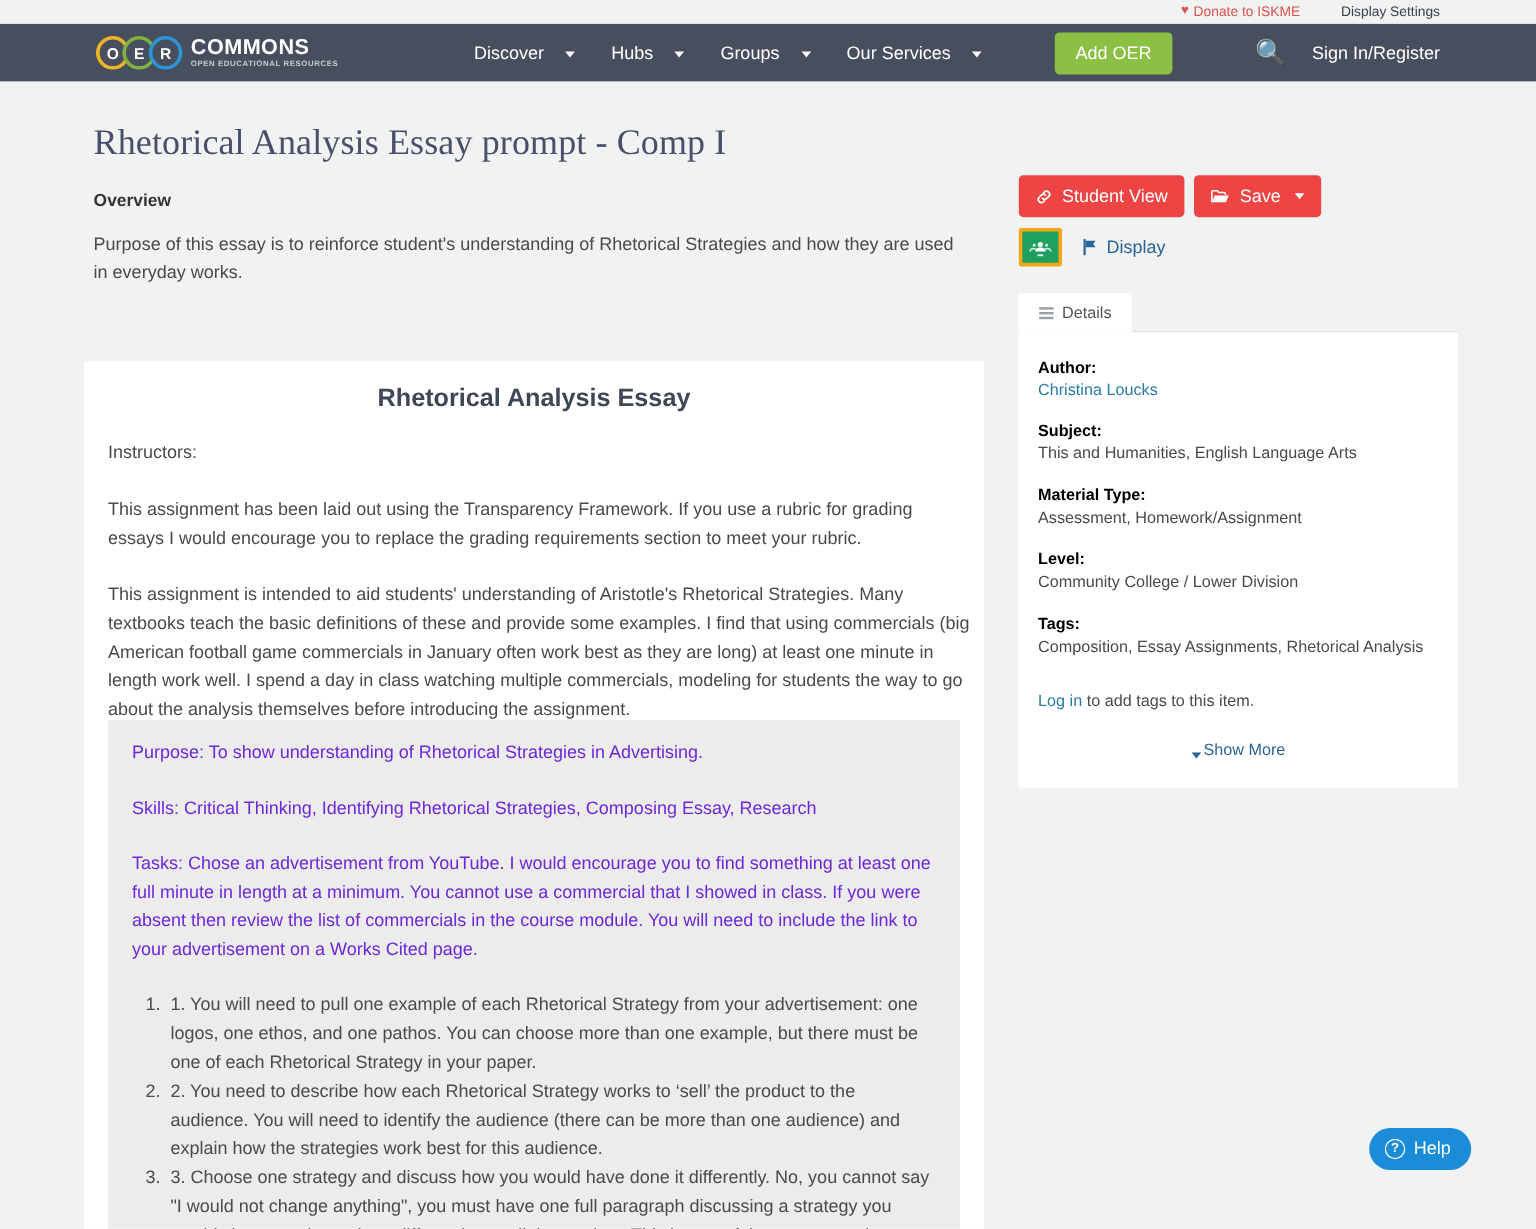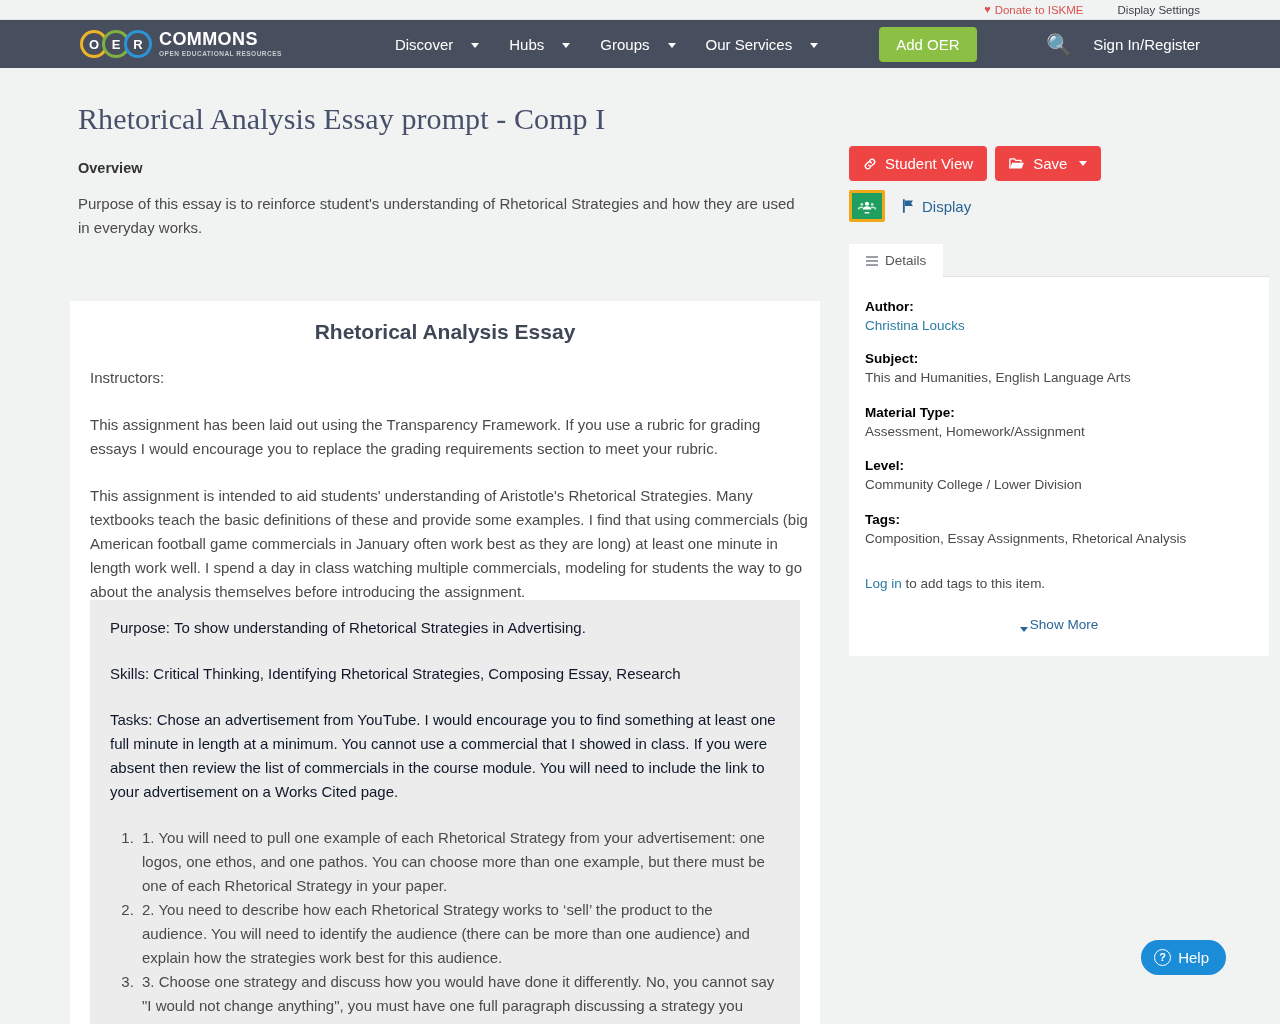--- a/index.html
+++ b/index.html
@@ -198,21 +198,21 @@
   .gray-box {
     position: absolute;
     left: 20px;
     top: 299px;
     width: 710px;
     background: #ececec;
     padding: 16px 20px 20px 20px;
   }
   .gray-p {
     font-size: 15px;
-    color: #0f172a;
+    color: #6d28d9;
     line-height: 1.6;
     margin: 0 0 22px 0;
   }
   .gray-list {
     margin: 0 0 22px 0;
     padding-left: 28px;
     font-size: 15px;
     color: #4a4a4a;
     line-height: 1.6;
   }
@@ -273,21 +273,21 @@
     font-size: 15px;
     text-decoration: none;
     display: flex;
     align-items: center;
     gap: 7px;
     cursor: pointer;
   }
   .flag-icon { color: #2a6496; font-size: 14px; line-height: 1; }
 
   
-  .details-panel { width: 420px; }
+  .details-panel { width: 366px; }
   .tab-strip {
     display: flex;
     height: 33px;
     border-bottom: 1px solid #e0e0e0;
   }
   .tab-active {
     background: #fff;
     padding: 8px 17px 7px 17px;
     font-size: 13.5px;
     color: #555;

